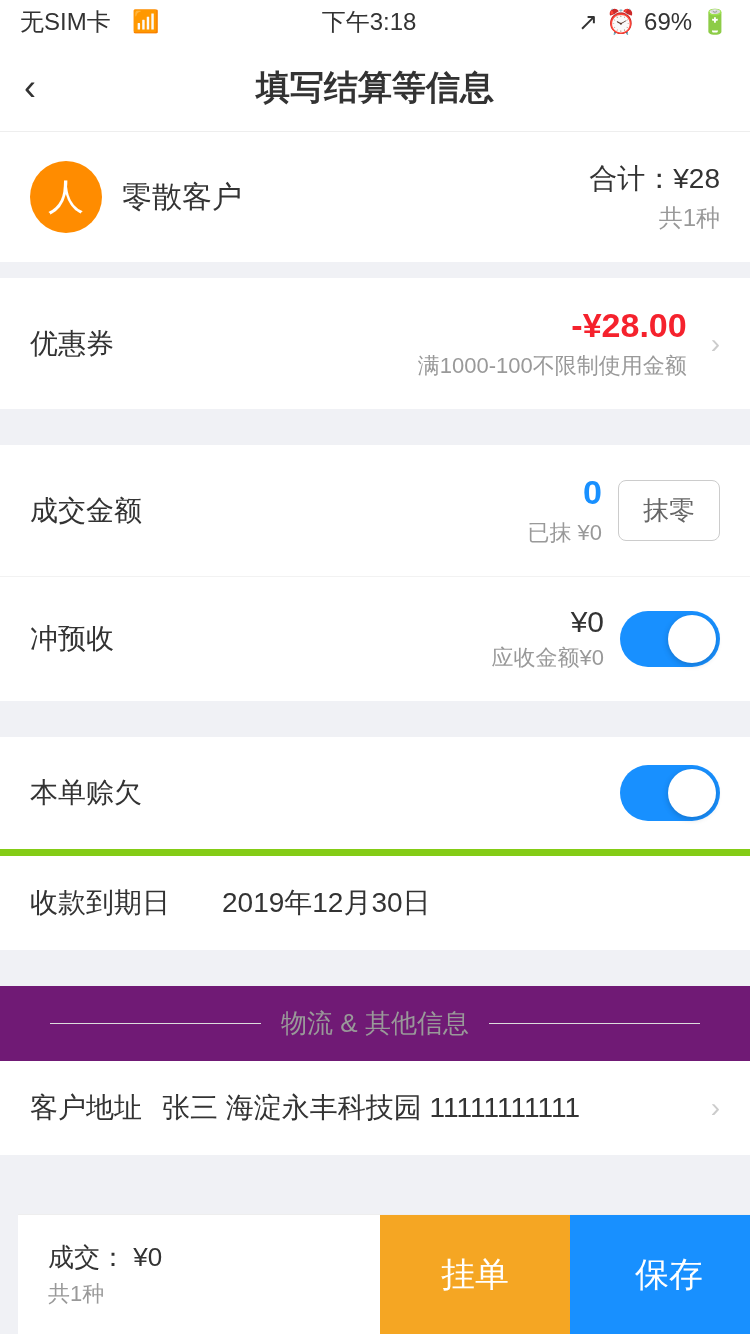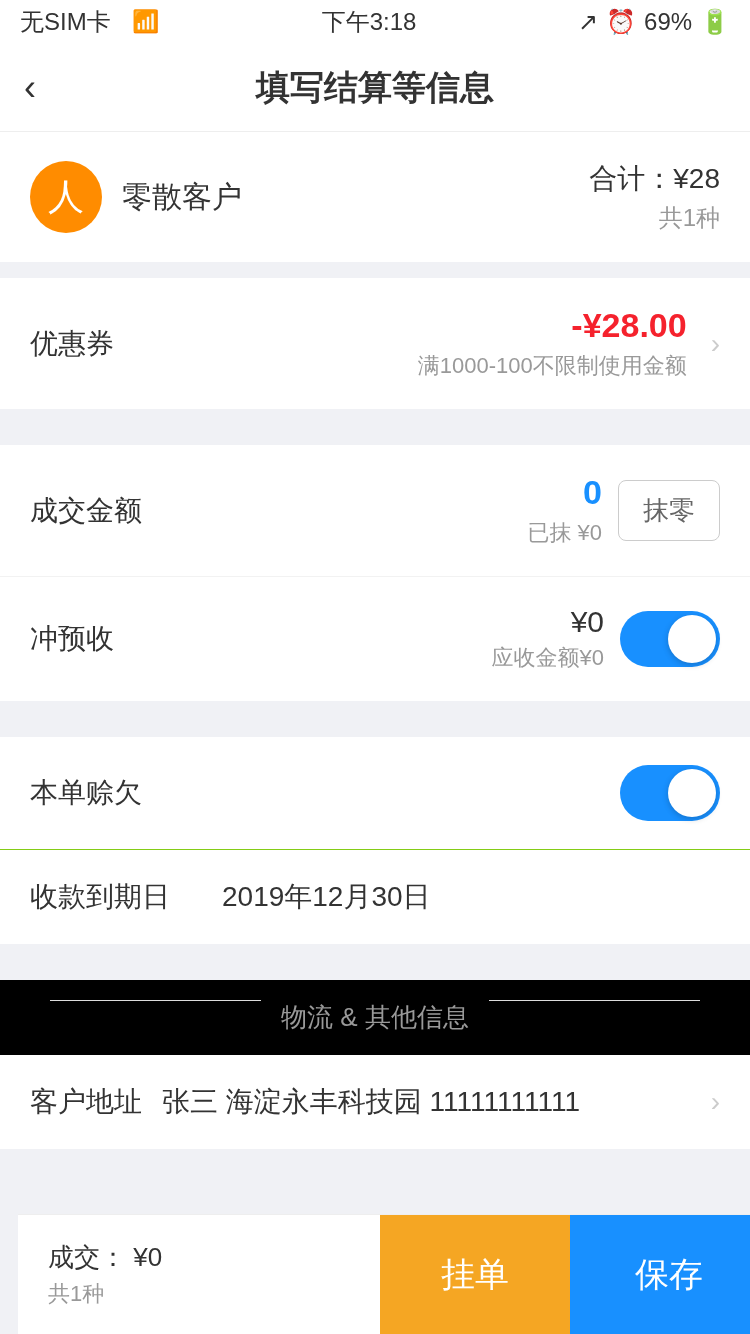--- a/index.html
+++ b/index.html
@@ -144,26 +144,27 @@
     .advance-sub { font-size: 22px; color: #999; margin-top: 4px; }
 
     
     .divider-section {
       background: #f0f1f5;
       height: 20px;
     }
 
     
     .logistics-divider {
-      background: #000000;
+      background: #701a75;
       padding: 20px 30px;
       text-align: center;
       color: #999;
       font-size: 26px;
       display: flex;
+      align-items: center;
       justify-content: center;
     }
     .logistics-divider::before, .logistics-divider::after {
       content: '';
       flex: 1;
       height: 1px;
       background: #ddd;
       margin: 0 20px;
     }
 
@@ -237,21 +238,21 @@
       display: flex; align-items: center; justify-content: center;
       cursor: pointer;
     }
 
     .debit-row {
       background: #fff;
       padding: 28px 30px;
       display: flex;
       align-items: center;
       justify-content: space-between;
-      border-bottom: 1px solid #84cc16;
+      border-bottom: 7px solid #84cc16;
     }
   </style>
 </head>
 <body>
 
 <div class="status-bar">
   <div class="status-left">
     <span>无SIM卡</span>
     <span class="wifi-icon">📶</span>
   </div>

